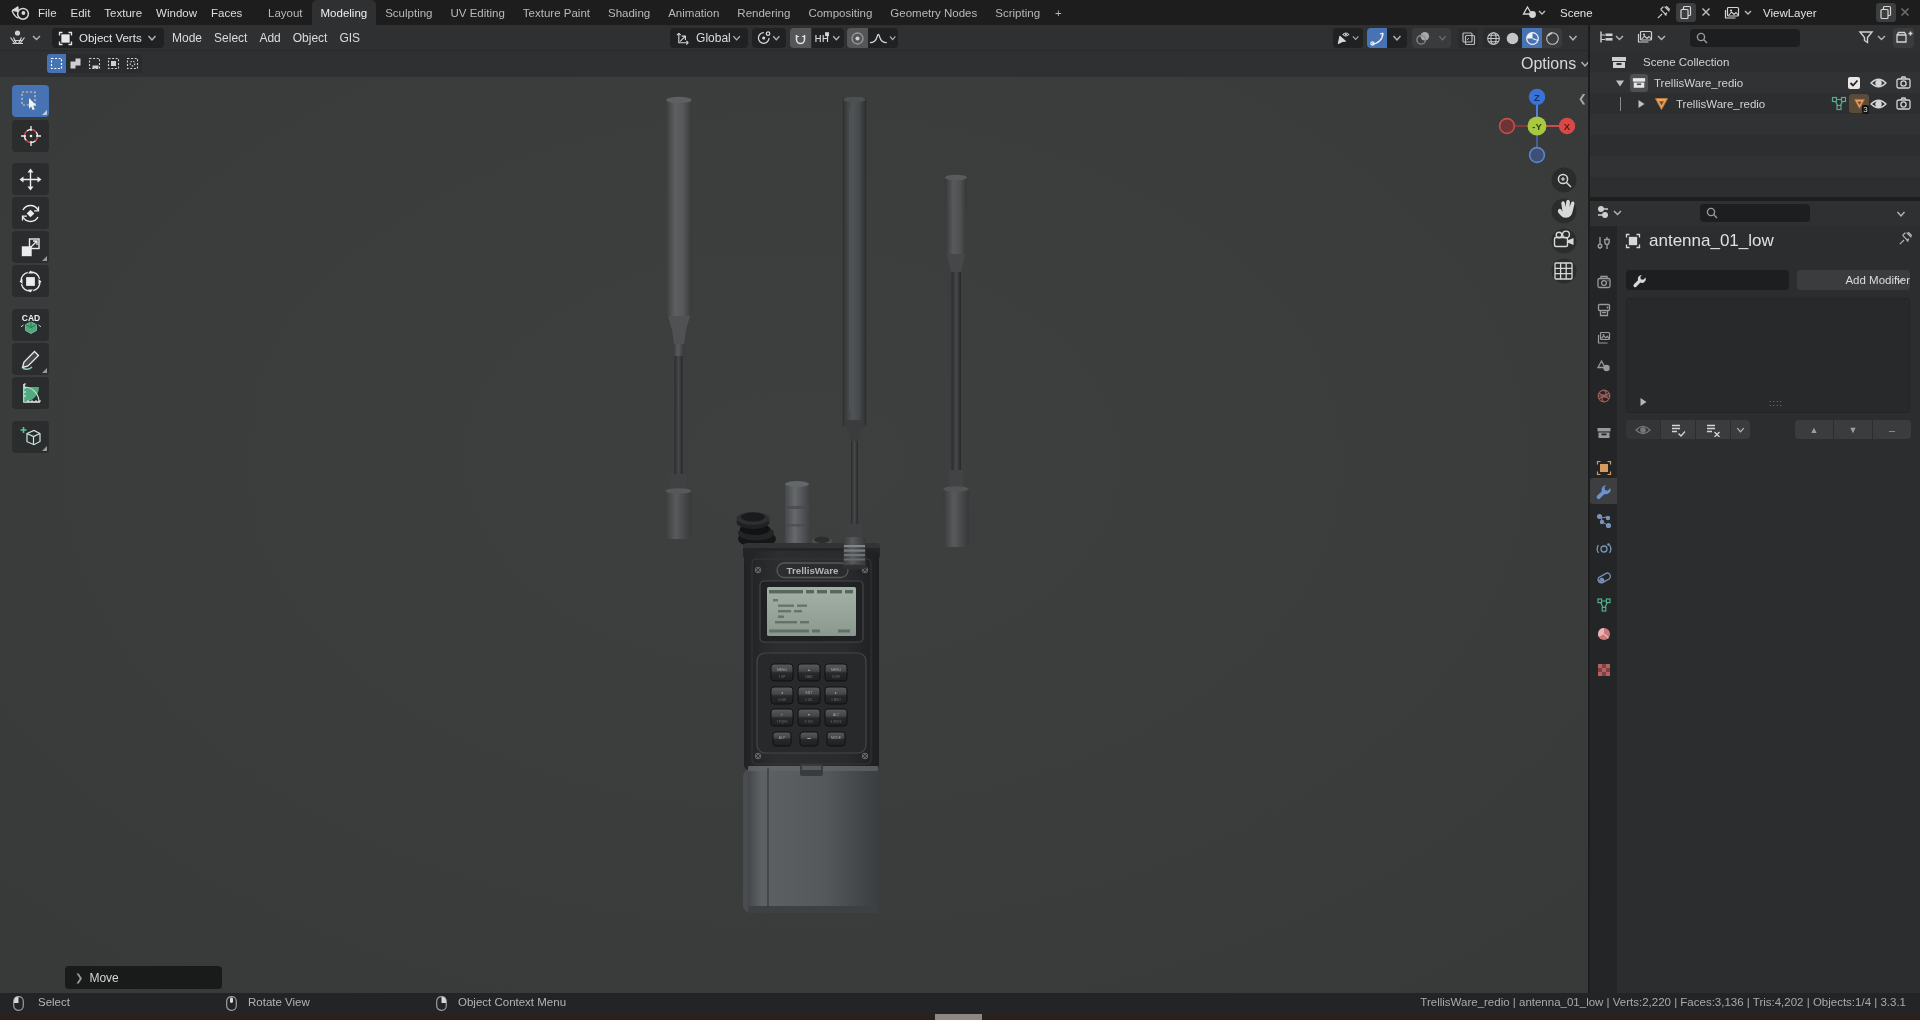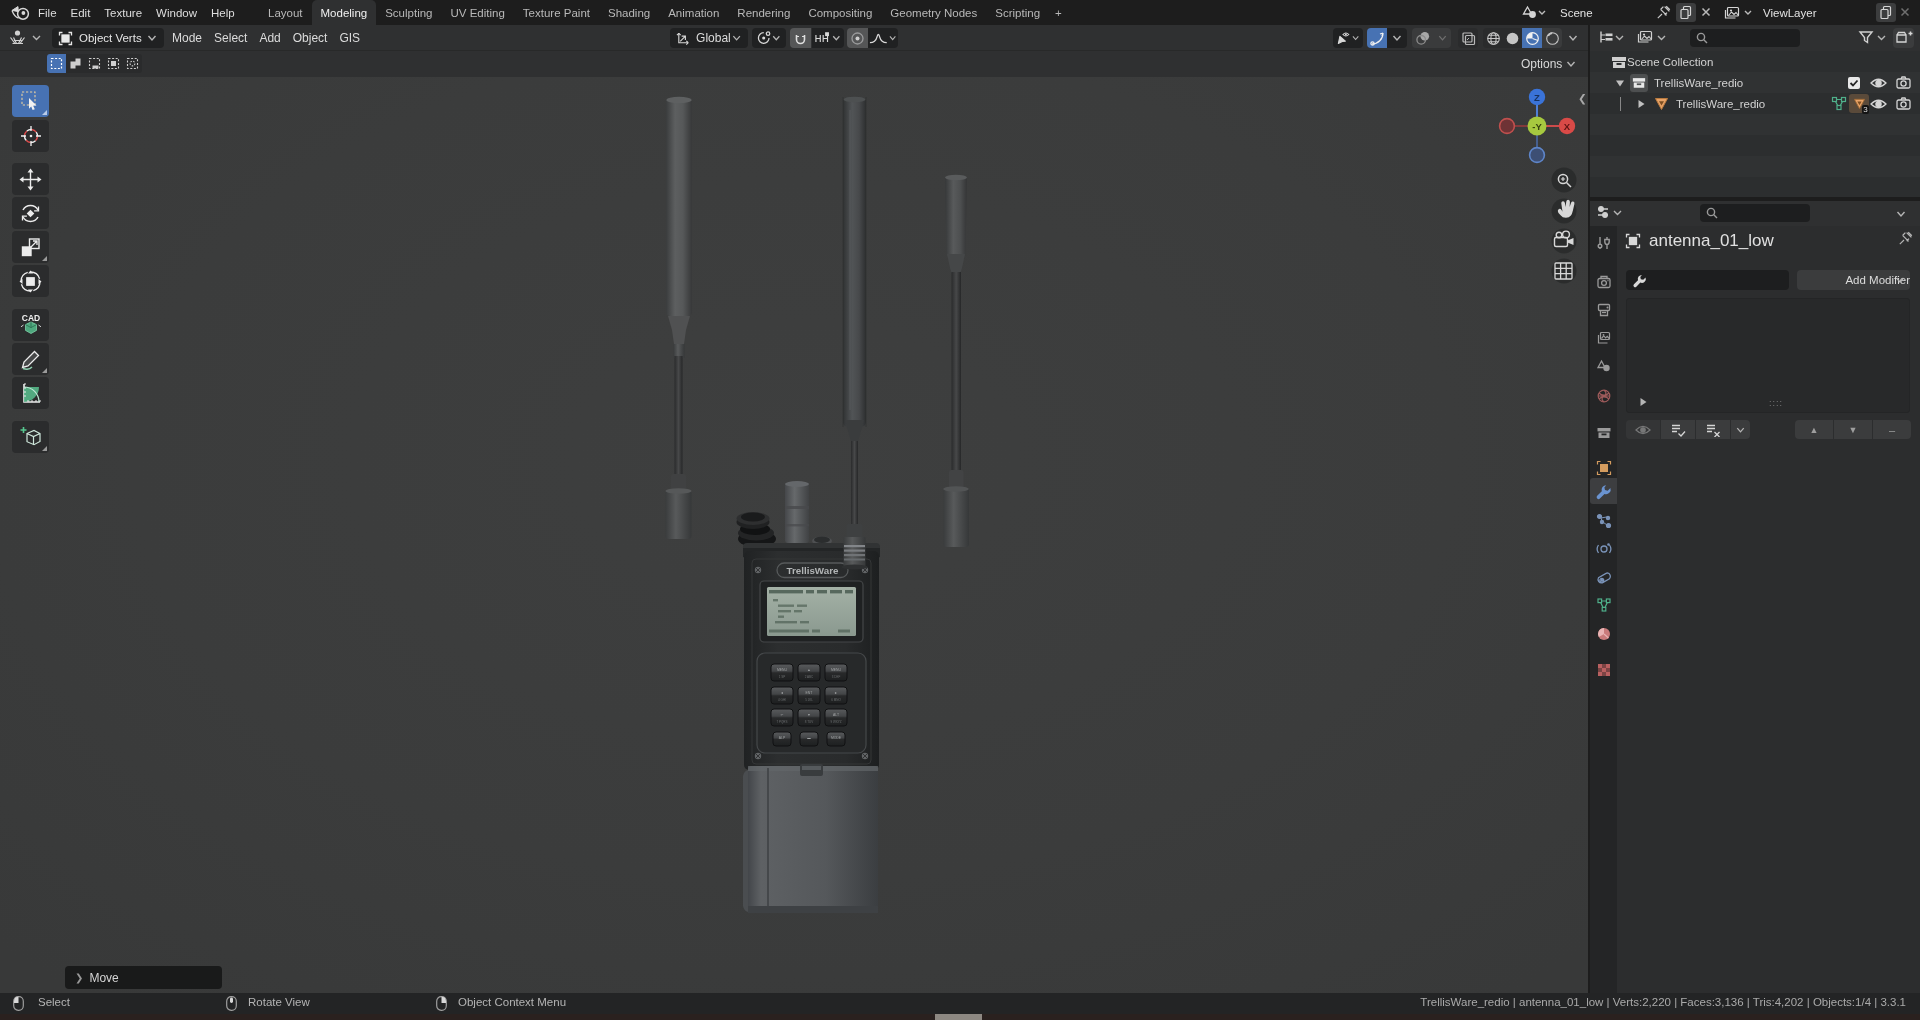--- a/index.html
+++ b/index.html
@@ -59,21 +59,21 @@
       <circle cx="12.4" cy="9" r="1.9" fill="#d8d8d8" stroke="none"></circle>
       <path d="M7.2 7.6 L1 6.4 L7 2.6 Z" fill="#d8d8d8" stroke-width="1" stroke-linejoin="round"></path>
       <path d="M1 6.4 Q3.4 12.8 7.6 14.2" stroke-width="1.3"></path>
     </g>
   </svg>
   <div class="abs row menu" style="left:38px;top:0;height:25px;gap:0">
     <span style="padding:0 7px 0 0">File</span>
         <span style="padding:0 7px">Edit</span>
         <span style="padding:0 7px">Texture</span>
         <span style="padding:0 7px">Window</span>
-        <span style="padding:0 7px">Help</span>
+        <span style="padding:0 7px">Faces</span>
   </div>
   <div class="abs row" style="left:259px;top:0;height:25px">
     <div class="tab">Layout</div>
     <div class="tab active">Modeling</div>
     <div class="tab">Sculpting</div>
     <div class="tab">UV Editing</div>
     <div class="tab">Texture Paint</div>
     <div class="tab">Shading</div>
     <div class="tab">Animation</div>
     <div class="tab">Rendering</div>
@@ -339,21 +339,21 @@
             <rect x="4" y="4" width="5" height="5" fill="#cfcfcf"></rect>
           </svg>
     </div>
     <div style="width:19px;height:19px;background:#2a2b2c;border-radius:0 3px 3px 0;display:flex;align-items:center;justify-content:center">
       <svg width="13" height="13" viewBox="0 0 13 13">
             <rect x="1.5" y="1.5" width="10" height="10" fill="none" stroke="#cfcfcf" stroke-width="1.1" stroke-dasharray="2 1.6"></rect>
             <circle cx="6.5" cy="6.5" r="2.4" fill="none" stroke="#cfcfcf" stroke-width="1.1" stroke-dasharray="1.5 1.2"></circle>
           </svg>
     </div>
   </div>
-  <div class="abs row" style="left:1521px;top:0;height:26px;color:#d8d8d8;font-size:12px">
+  <div class="abs row" style="left:1521px;top:0;height:26px;color:#d8d8d8;font-size:16px">
     Options
     <svg width="12" height="12" viewBox="0 0 12 12" style="margin-left:3px">
           <path d="M2.5 4 l3.5 4 l3.5 -4" stroke="#b5b5b5" stroke-width="1.4" fill="none"></path>
         </svg>
   </div>
 </div>
 
 <div id="viewport" class="abs"></div>
 
 <svg class="abs" style="left:0;top:77px" width="1588" height="916" viewBox="0 77 1588 916">
@@ -787,21 +787,21 @@
 </div>
 
 <div class="ol-row" style="top:51px">
   <svg width="16" height="14" viewBox="0 0 16 14" style="margin-left:21px">
         <g fill="#cfcfcf">
     <rect x="1" y="2" width="14" height="4"></rect>
           <path d="M2 7 h12 v6 h-12 Z"></path>
           <rect x="5.5" y="8" width="5" height="2" fill="#2c2e2f"></rect>
         </g>
       </svg>
-  <span style="margin-left:0">Scene Collection</span>
+  <span style="margin-left:16px">Scene Collection</span>
 </div>
 <div class="ol-row" style="top:72px">
   <svg width="10" height="10" viewBox="0 0 10 10" style="margin-left:25px">
         <path d="M1 2.5 h8 L5 8.5 Z" fill="#c0c0c0"></path>
       </svg>
   <span class="row" style="margin-left:5px;width:18px;height:18px;background:#4d4f50;border-radius:3px;justify-content:center">
   <svg width="14" height="13" viewBox="0 0 16 14">
           <g fill="#e8e8e8">
     <rect x="1" y="2" width="14" height="4"></rect>
             <path d="M2 7 h12 v6 h-12 Z"></path>

